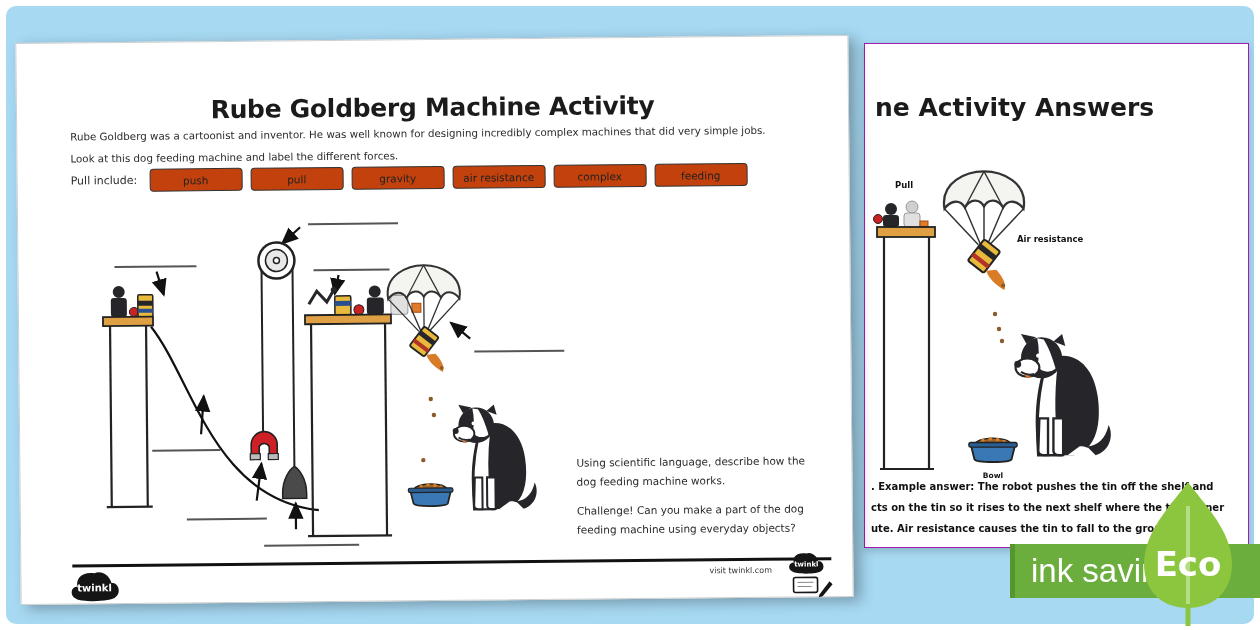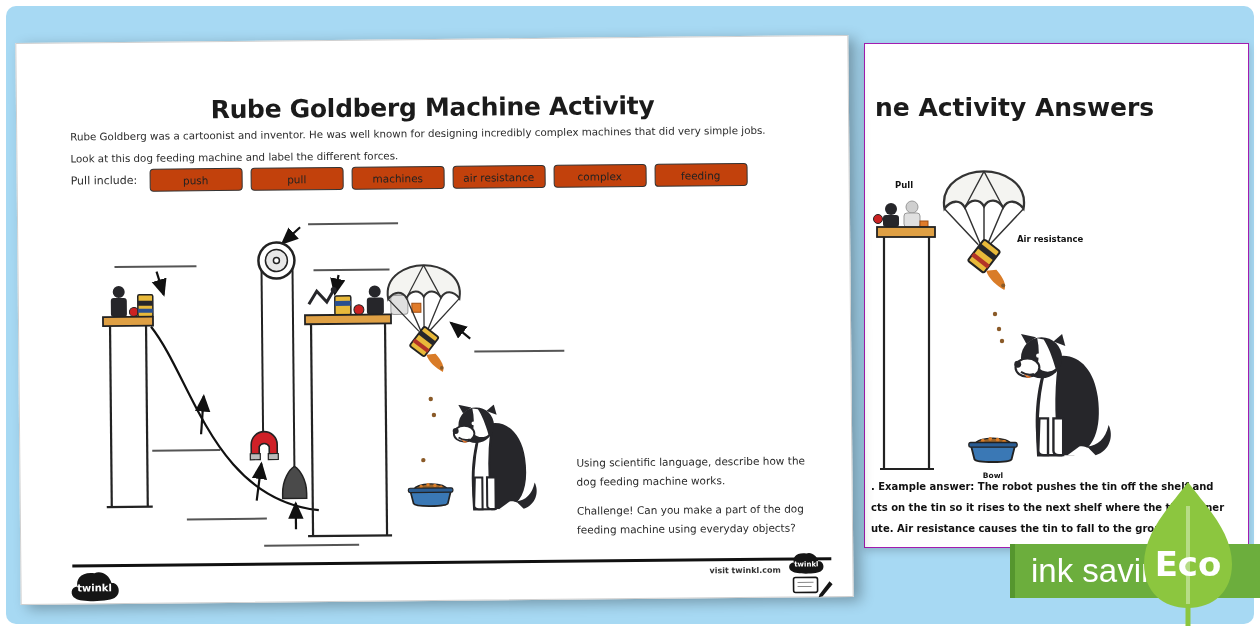--- a/index.html
+++ b/index.html
@@ -22,21 +22,21 @@
   .word-box{width:91px;height:21px;border:1.4px solid #333;border-radius:4px;margin-right:8px;
             display:flex;align-items:center;justify-content:center;font-size:10.5px;color:#222;
             background:#c2410c;}
   .machine{position:absolute;left:48px;top:162px;}
   .ans-machine{position:absolute;left:0px;top:120px;}
   .prompt{position:absolute;left:556px;top:415px;width:250px;color:#2a2a2a;font-size:10.5px;
           line-height:19px;}
   .prompt p{margin:0 0 10px 0;}
   .footer-rule{position:absolute;left:51px;top:521px;width:759px;height:3px;background:#111;}
   .logo-main{position:absolute;left:46px;top:526px;}
-  .visit-link{position:absolute;left:688px;top:529px;font-size:8px;font-weight:bold;color:#333;}
+  .visit-link{position:absolute;left:688px;top:529px;font-size:8px;font-weight:normal;color:#333;}
   .stamp{position:absolute;left:760px;top:514px;}
   .answer-lines{position:absolute;left:6px;top:432px;width:377px;font-size:10px;font-weight:bold;
                 color:#111;line-height:21px;}
   .answer-lines div{white-space:nowrap;}
   .eco-bar{position:absolute;left:1004px;top:538px;width:279px;height:54px;background:#6cae3d;
            border-left:5px solid #55962e;z-index:5;}
   .eco-bar span{display:block;line-height:54px;padding-left:16px;color:#fff;font-size:33px;
                 font-family:"Liberation Sans",sans-serif;}
   .eco-leaf{position:absolute;left:1126px;top:470px;z-index:6;}
   svg text{font-family:"DejaVu Sans",sans-serif;}
@@ -129,21 +129,21 @@
 
     <div class="intro">
       <div>Rube Goldberg was a cartoonist and inventor. He was well known for designing incredibly complex machines that did very simple jobs.</div>
       <div>Look at this dog feeding machine and label the different forces.</div>
     </div>
 
     <div class="include-row">
       <span class="include-label">Pull include:</span>
       <span class="word-box">push</span>
       <span class="word-box">pull</span>
-      <span class="word-box">machines</span>
+      <span class="word-box">gravity</span>
       <span class="word-box">air resistance</span>
       <span class="word-box">complex</span>
       <span class="word-box">feeding</span>
     </div>
 
     <svg class="machine" width="770" height="353" viewBox="0 0 770 353">
       <defs>
         <marker id="ahf" markerWidth="9" markerHeight="8" refX="7" refY="3.5" orient="auto">
           <path d="M0,0 L8,3.5 L0,7 Z" fill="#111"></path>
         </marker>

